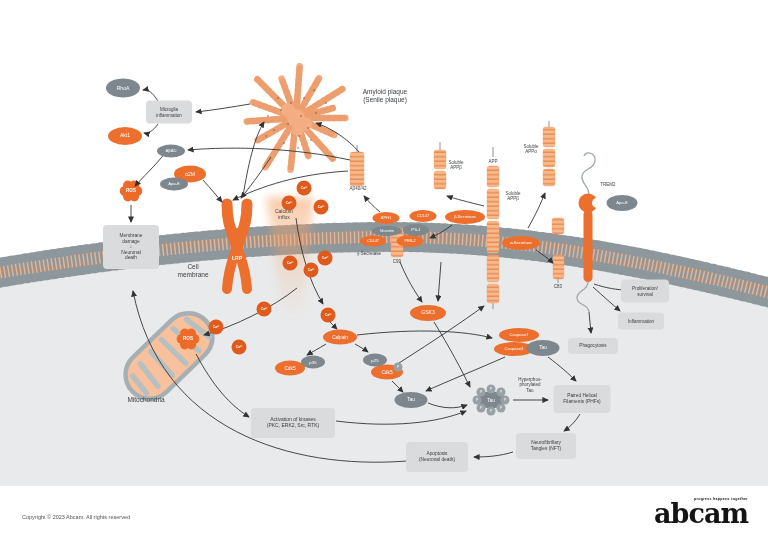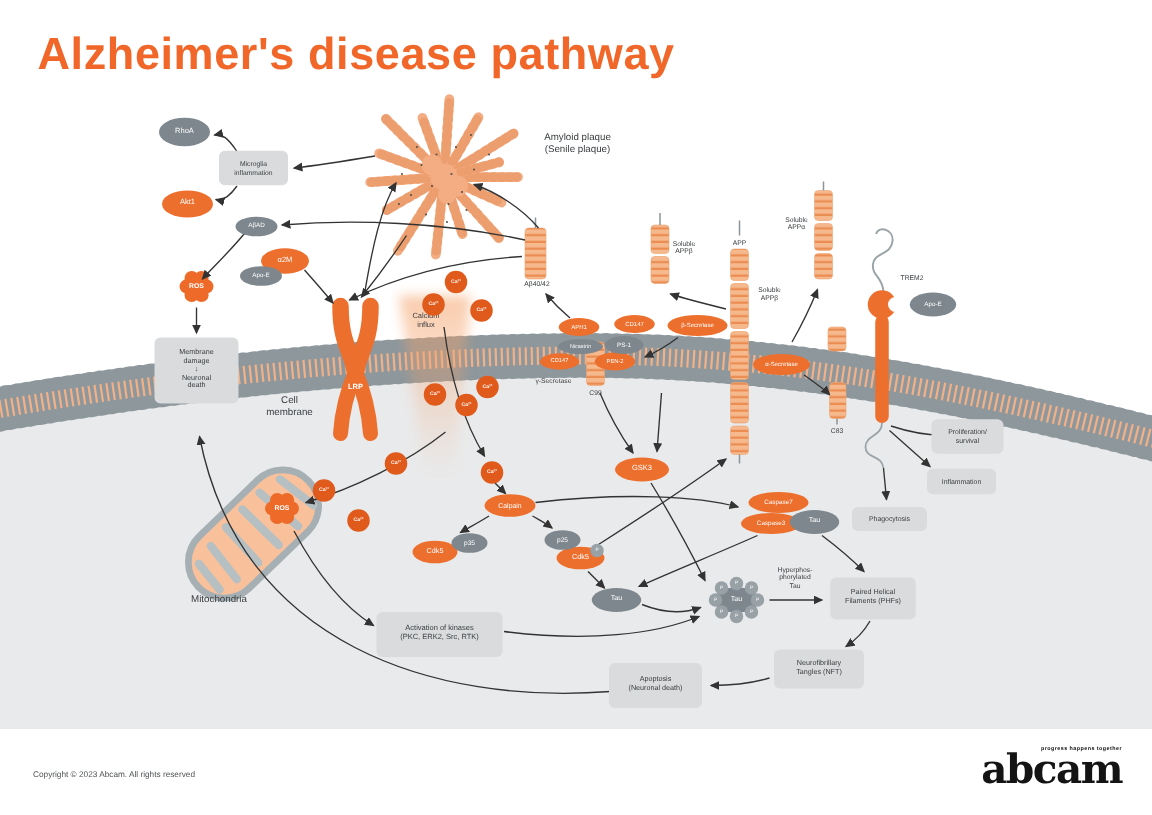--- a/index.html
+++ b/index.html
@@ -450,21 +450,20 @@
         <span>P</span>
       </div>
       <div class="node pdot" style="left: 501px; top: 392px; width: 9px; height: 9px; font-size: 3.2px;">
         <span>P</span>
       </div>
       <div class="node pdot" style="left: 398px; top: 367px; width: 9px; height: 9px; font-size: 3.2px;">
         <span>P</span>
       </div>
     </div>
 
-  <div class="title">Alzheimer's disease pathway</div>
 
   <div class="copyright">Copyright © 2023 Abcam. All rights reserved</div>
 
   <div class="logo">
     <div class="tag">progress happens together</div>
     <div class="word">abcam</div>
   </div>
 
 </div>
 

